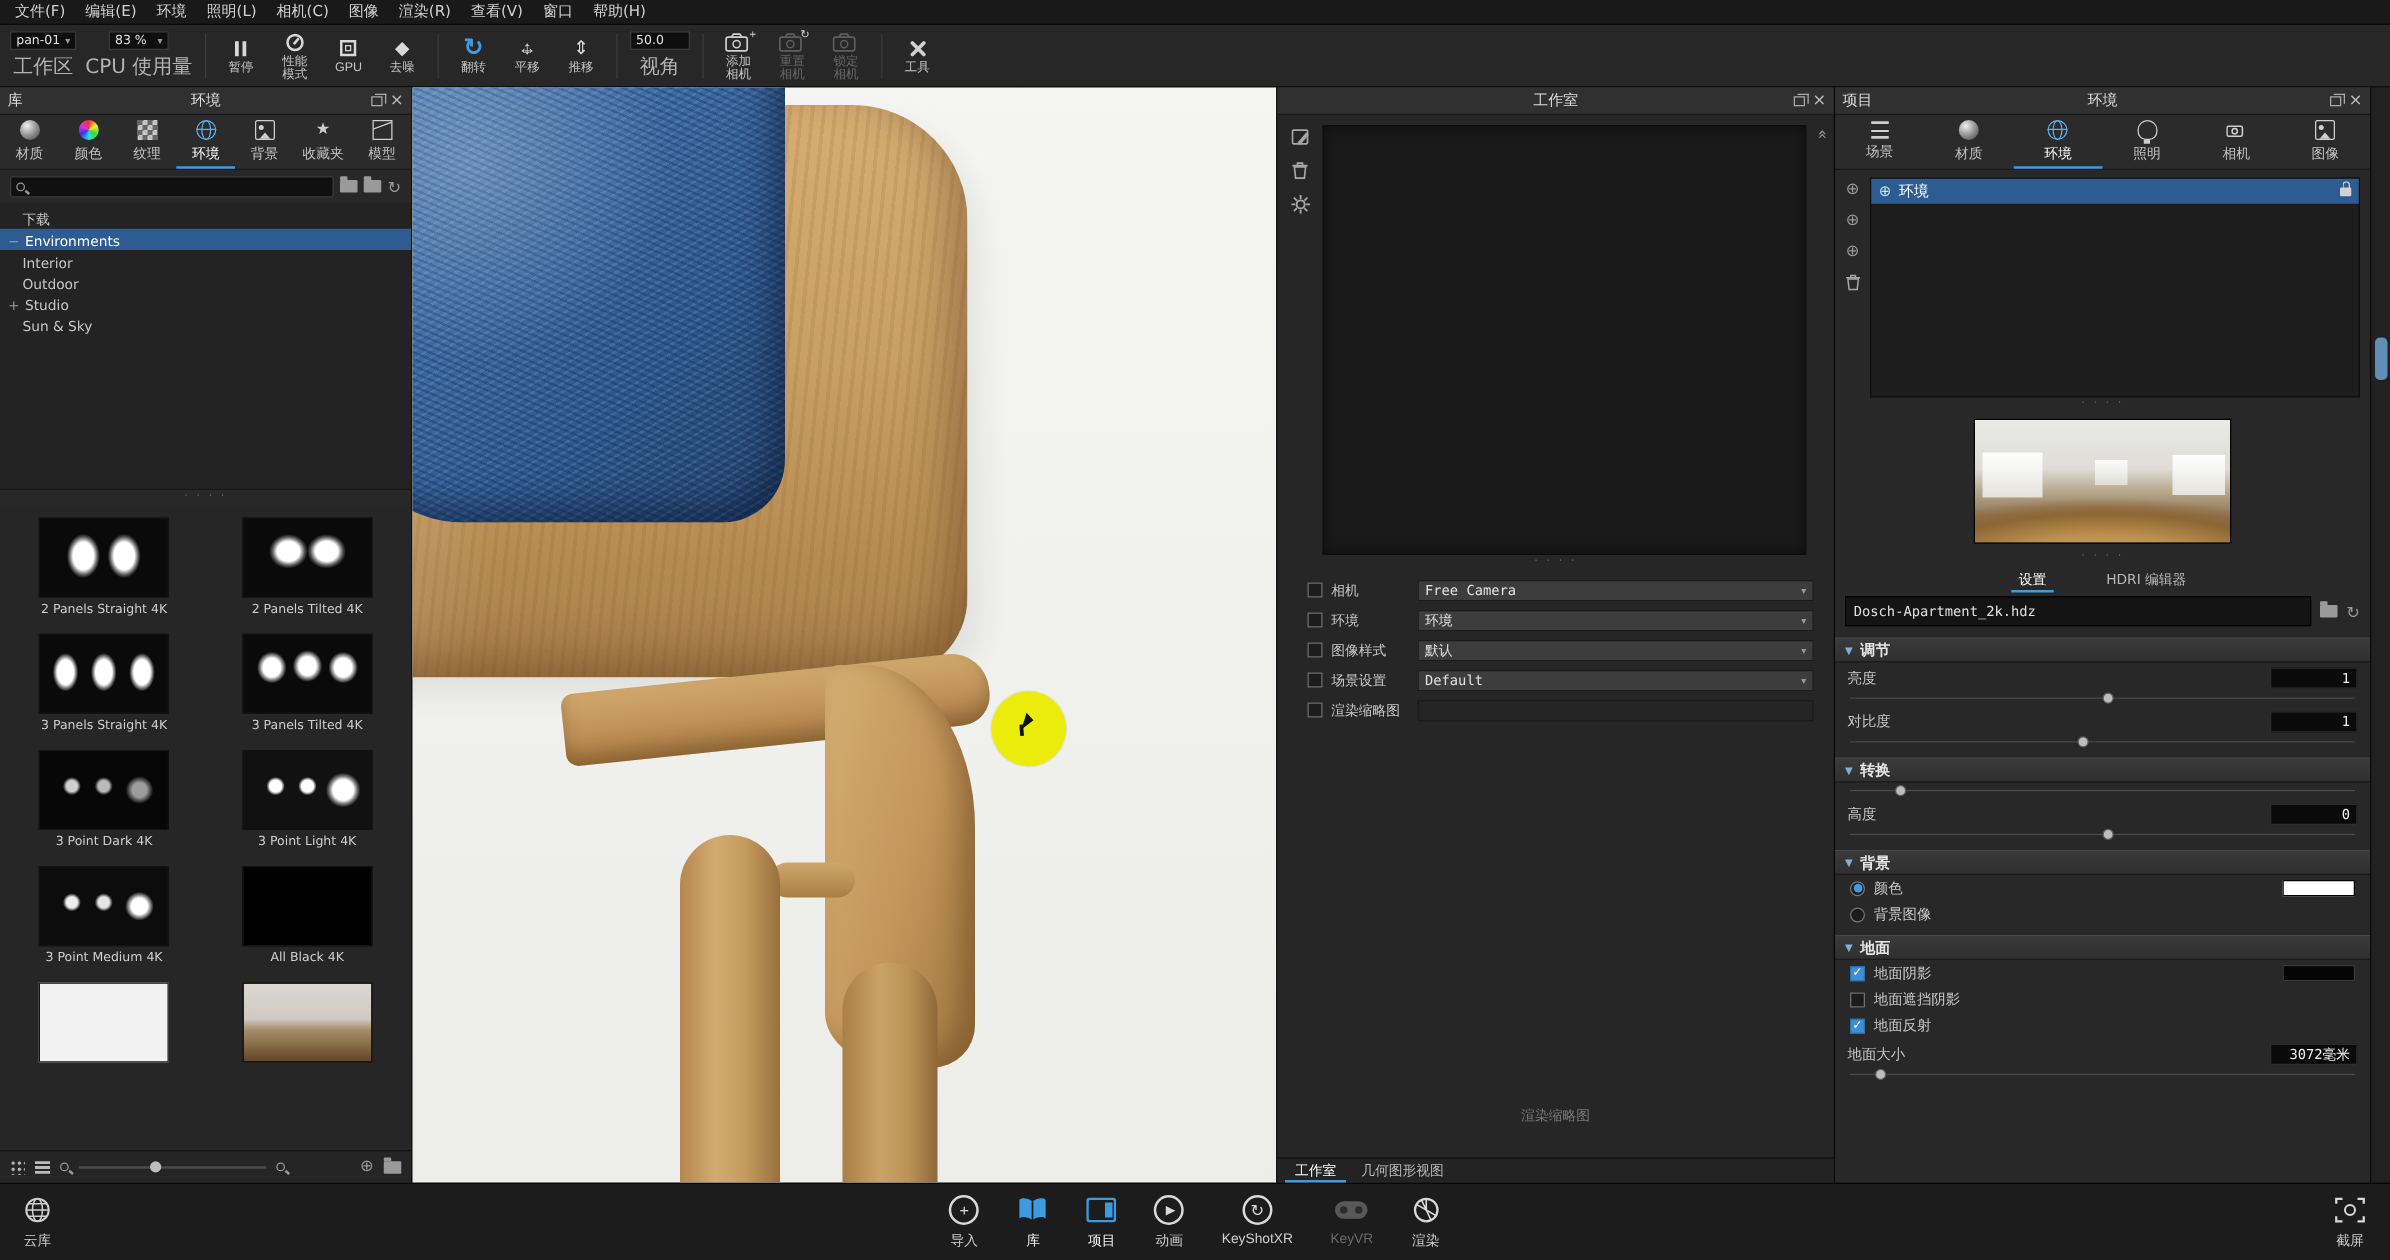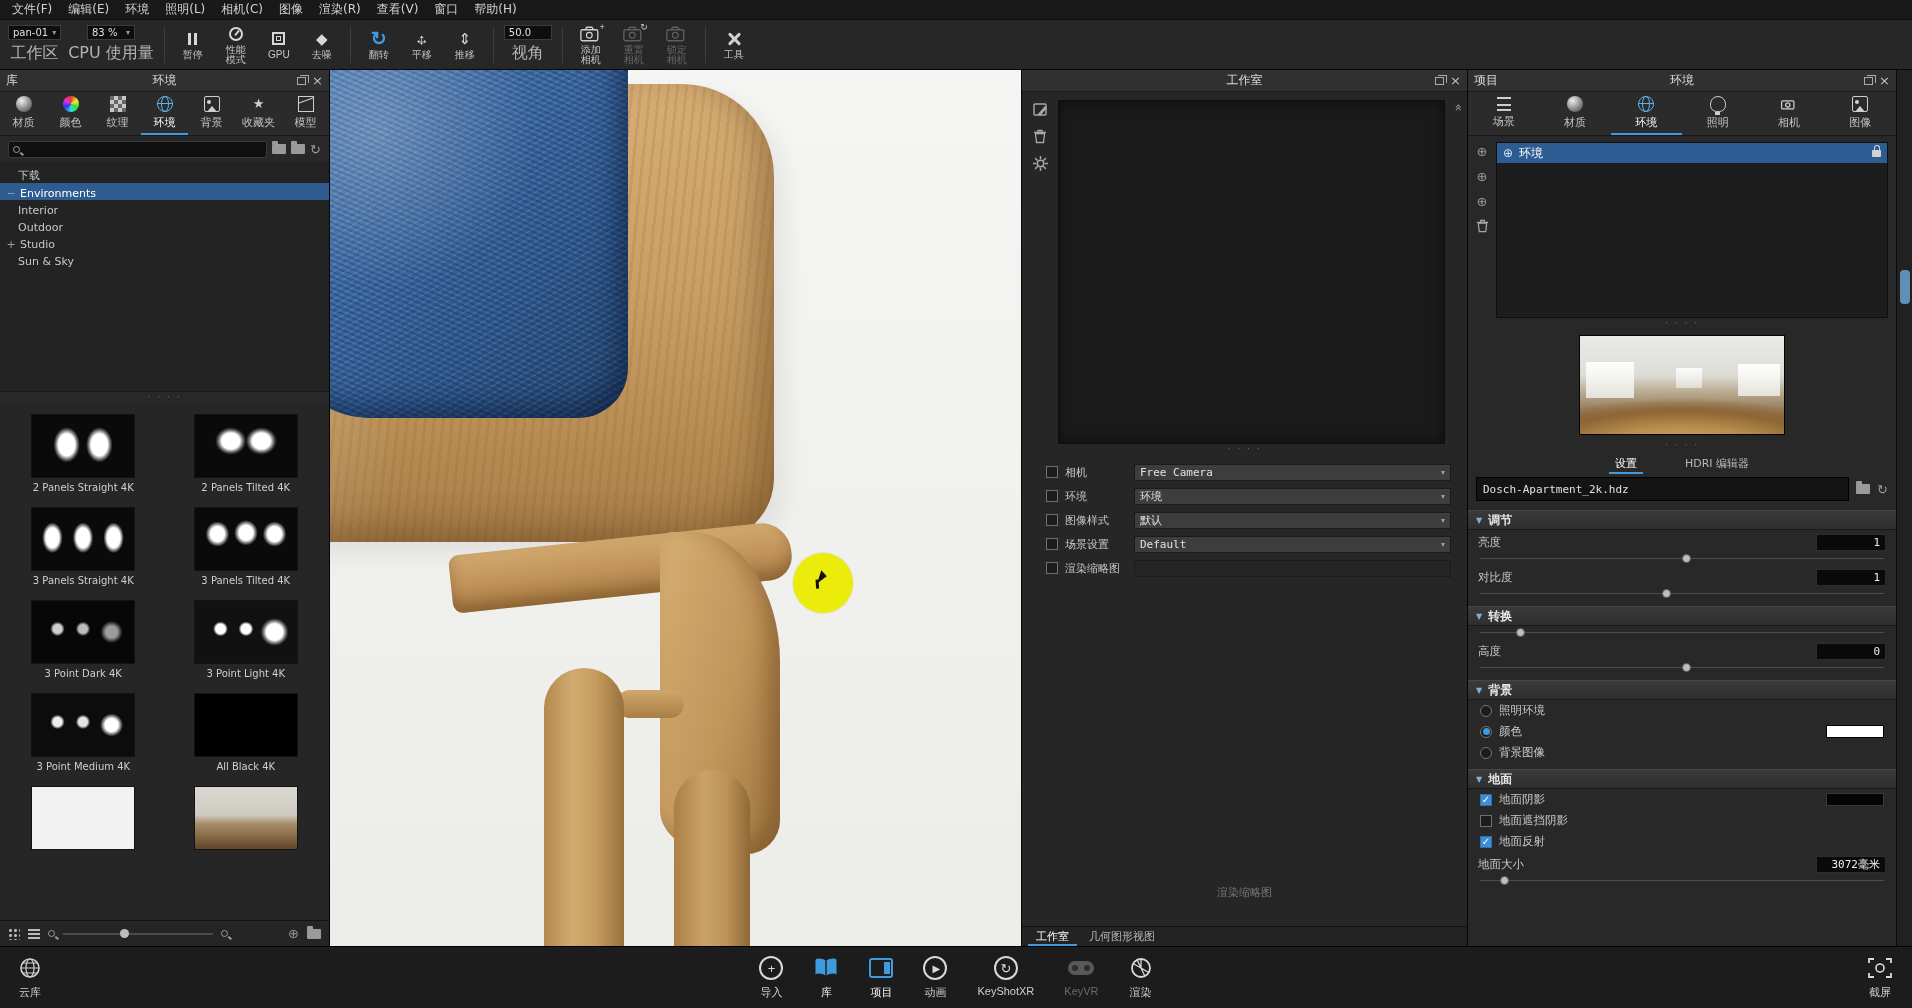--- a/index.html
+++ b/index.html
@@ -632,26 +632,20 @@
     <div class="pslider">
         <span class="ptrack"></span>
         <span class="pthumb" style="left: 51%;"></span>
       </div>
 
     <div class="sec-head">
       <span class="sec-arrow">▼</span>
       <span>背景</span>
     </div>
     <div class="crow">
-      <span class="radio">
-          <span class="dot"></span>
-        </span>
-      <span class="clabel">照明环境</span>
-    </div>
-    <div class="crow">
       <span class="radio on">
           <span class="dot"></span>
         </span>
       <span class="clabel">颜色</span>
       <span class="swatch" style="background:#ffffff"></span>
     </div>
     <div class="crow">
       <span class="radio">
           <span class="dot"></span>
         </span>

